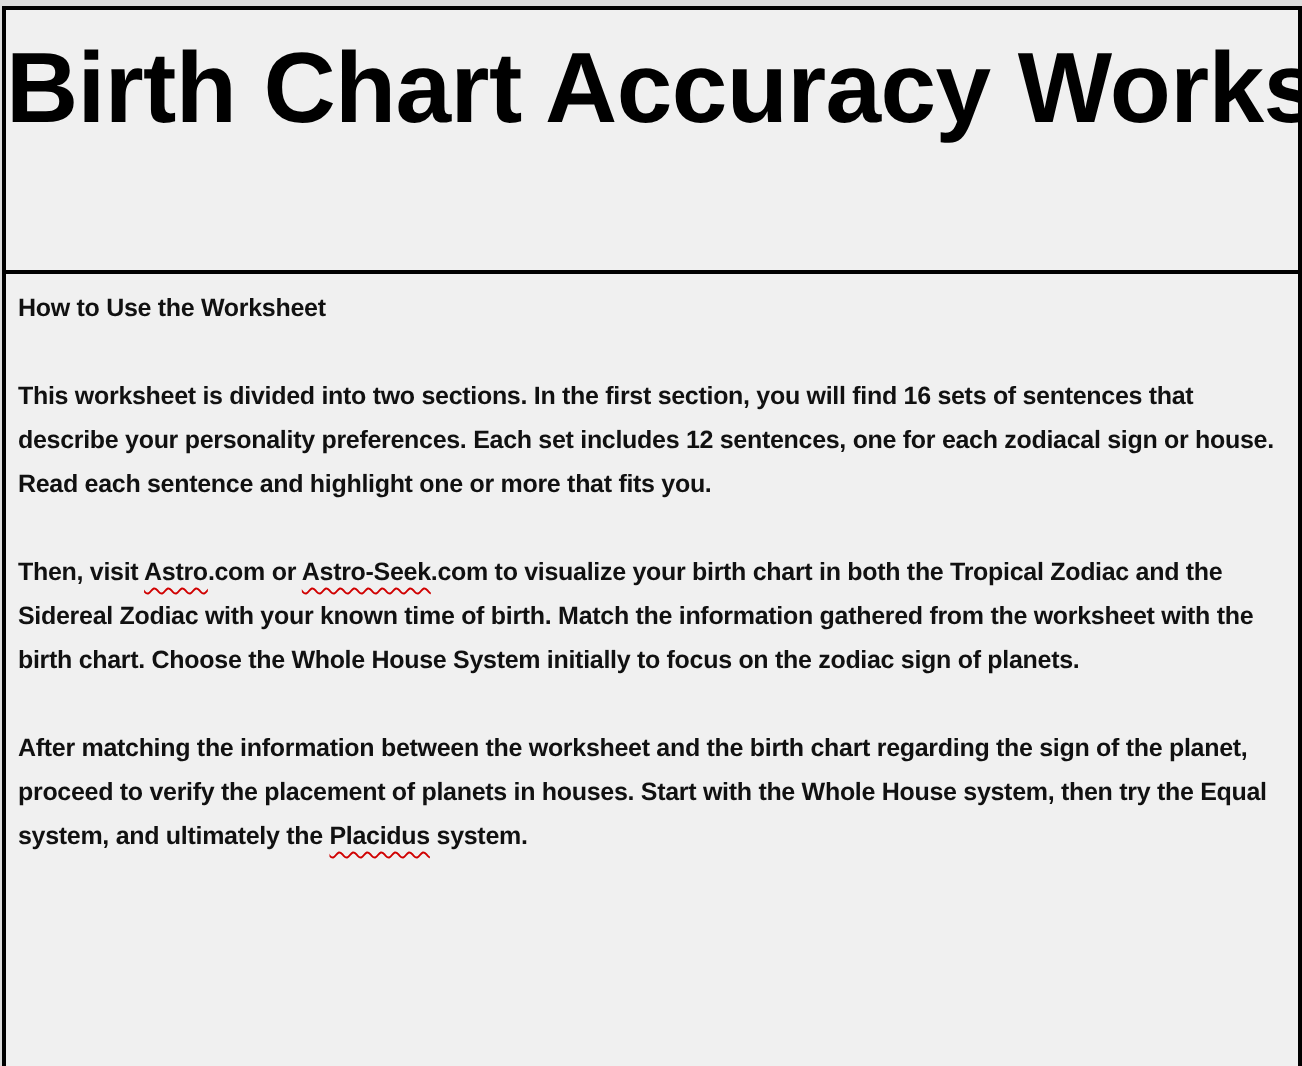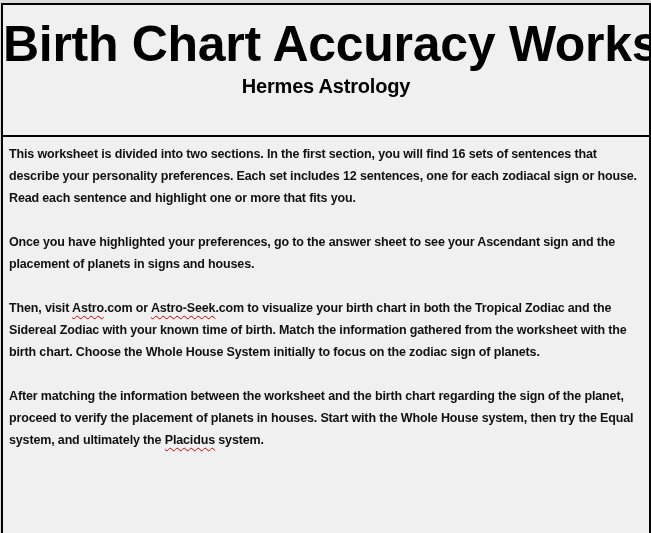--- a/index.html
+++ b/index.html
@@ -69,27 +69,26 @@
       text-underline-offset: 3px;
       margin-top: 28px;
     }
   </style>
 </head>
 <body>
 
 <div class="sheet">
   <div class="header">
     <div class="title">Birth Chart Accuracy Worksheet</div>
-    <div class="subtitle">Hermes Astrology</div>
   </div>
 
   <div class="body">
+    <p class="heading">How to Use the Worksheet</p>
 
     <p>This worksheet is divided into two sections. In the first section, you will find 16 sets of sentences that describe your personality preferences. Each set includes 12 sentences, one for each zodiacal sign or house. Read each sentence and highlight one or more that fits you.</p>
 
 
-    <p>Once you have highlighted your preferences, go to the answer sheet to see your Ascendant sign and the placement of planets in signs and houses.</p>
 
     <p><span>Then, visit </span><span class="spell">Astro</span><span>.com or </span><span class="spell">Astro-Seek</span><span>.com to visualize your birth chart in both the Tropical Zodiac and the Sidereal Zodiac with your known time of birth. Match the information gathered from the worksheet with the birth chart. Choose the Whole House System initially to focus on the zodiac sign of planets.</span></p>
 
     <p><span>After matching the information between the worksheet and the birth chart regarding the sign of the planet, proceed to verify the placement of planets in houses. Start with the Whole House system, then try the Equal system, and ultimately the </span><span class="spell">Placidus</span><span> system.</span></p>
   </div>
 </div>
 
 </body></html>

